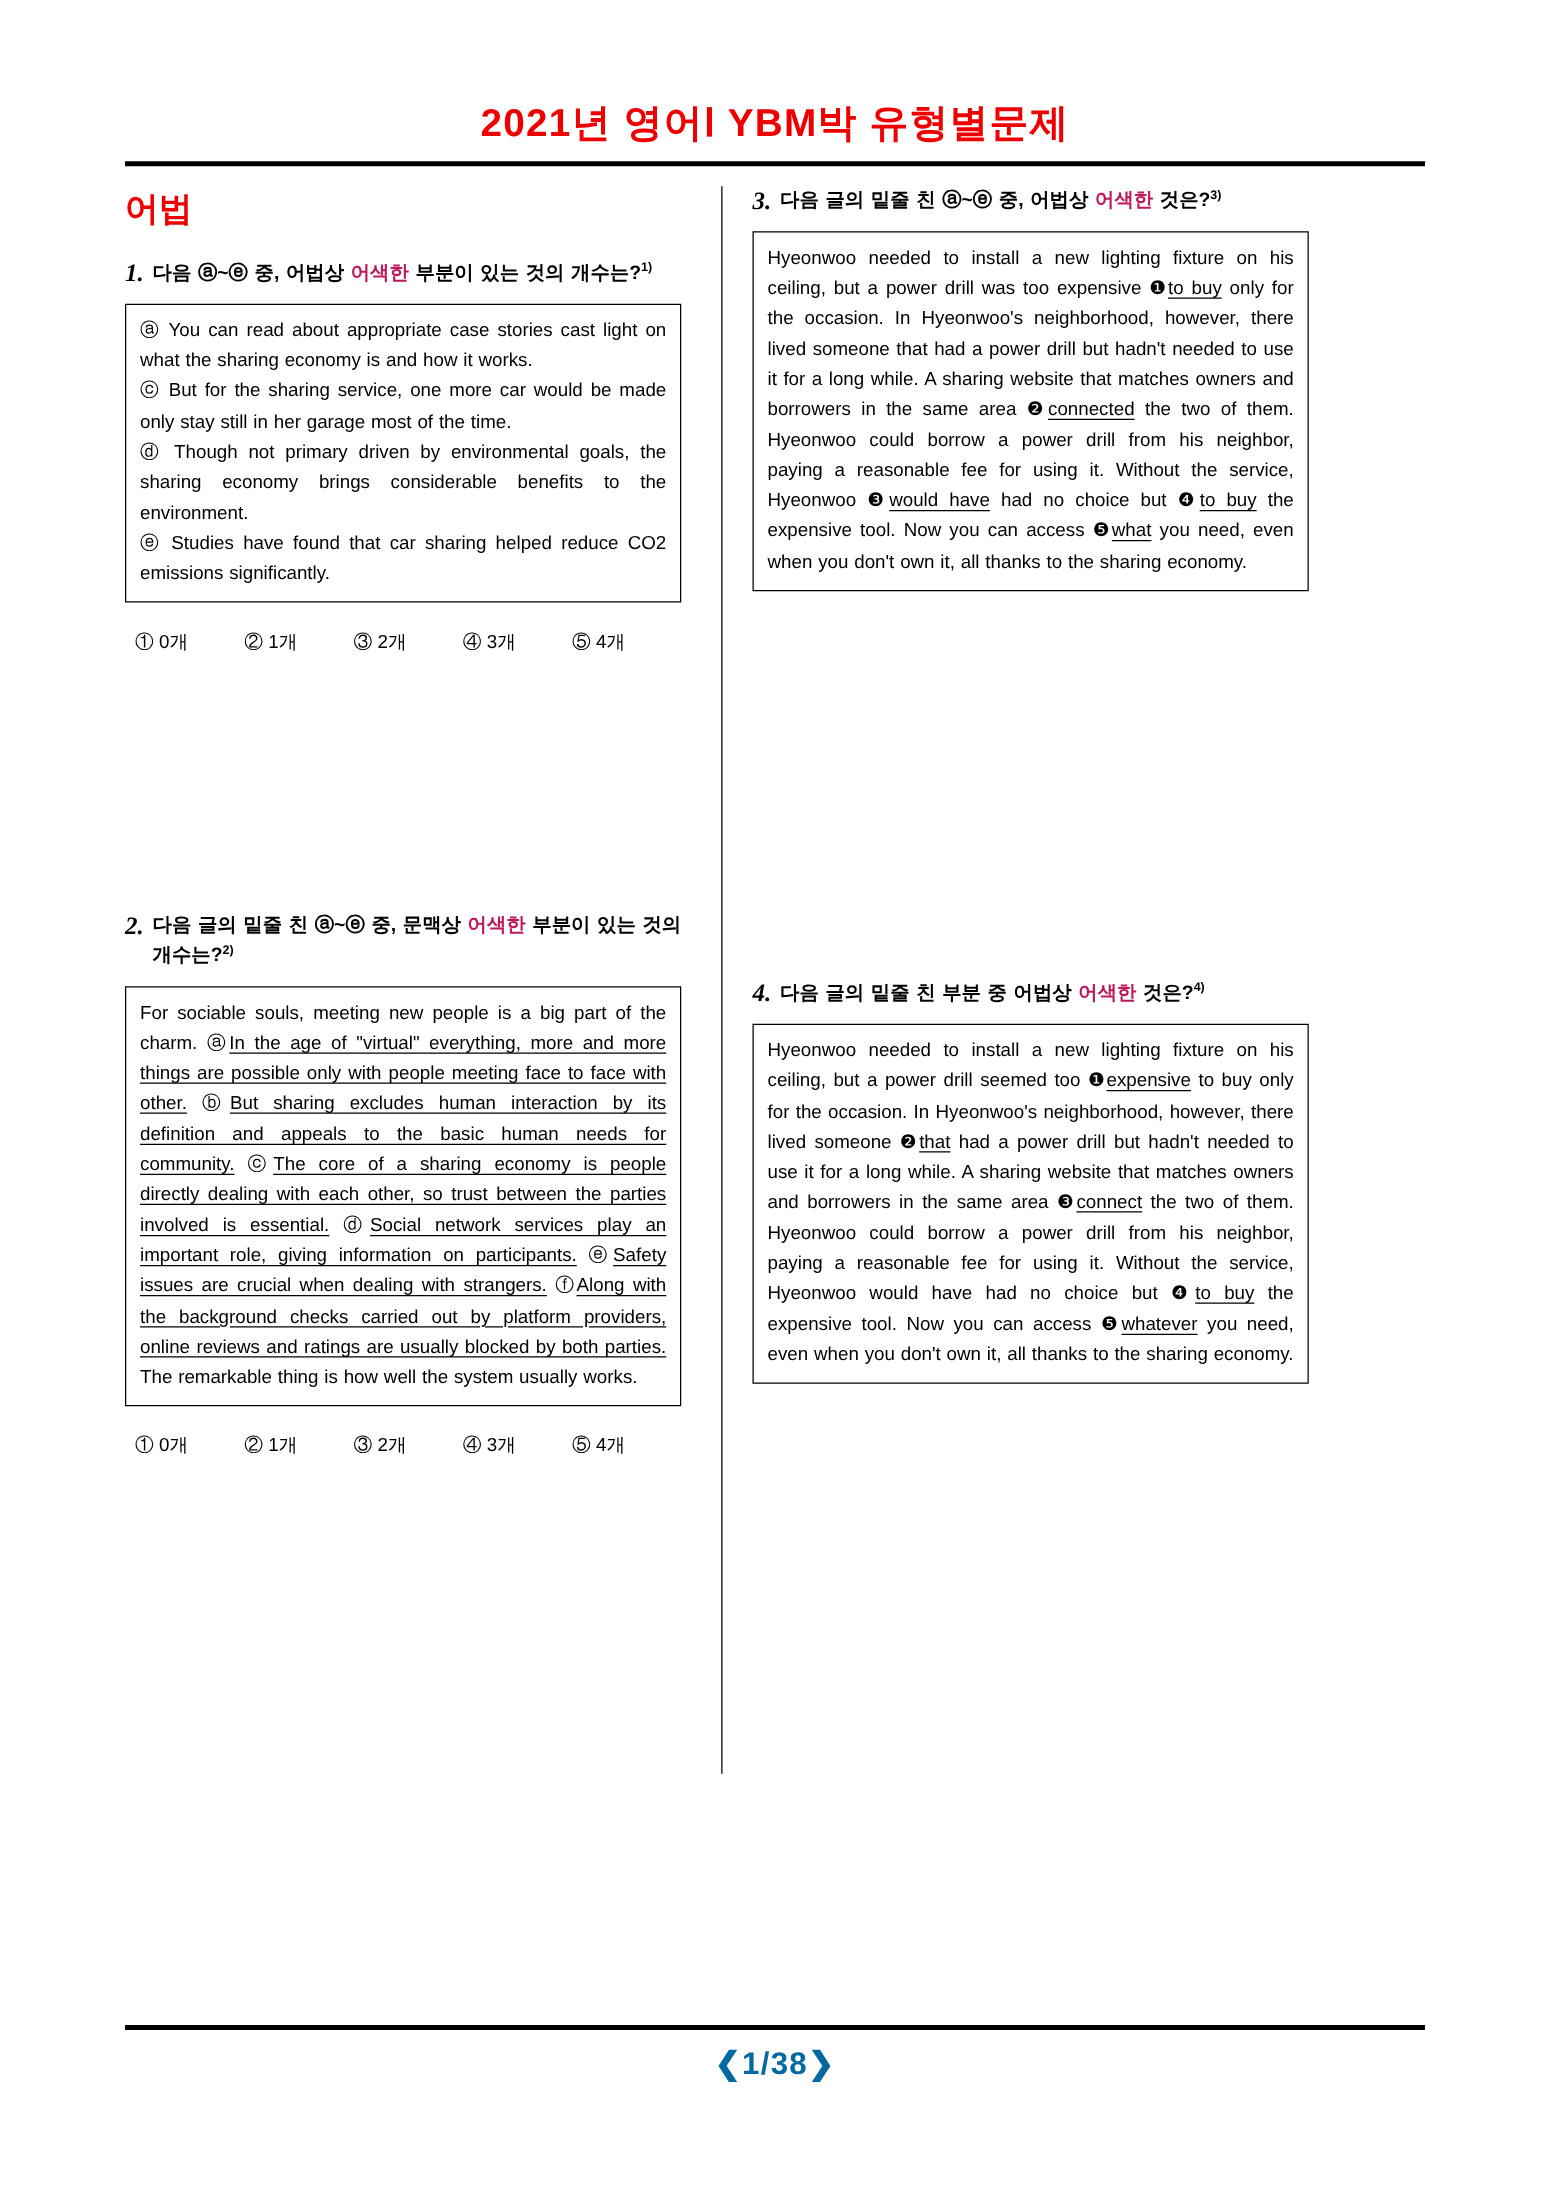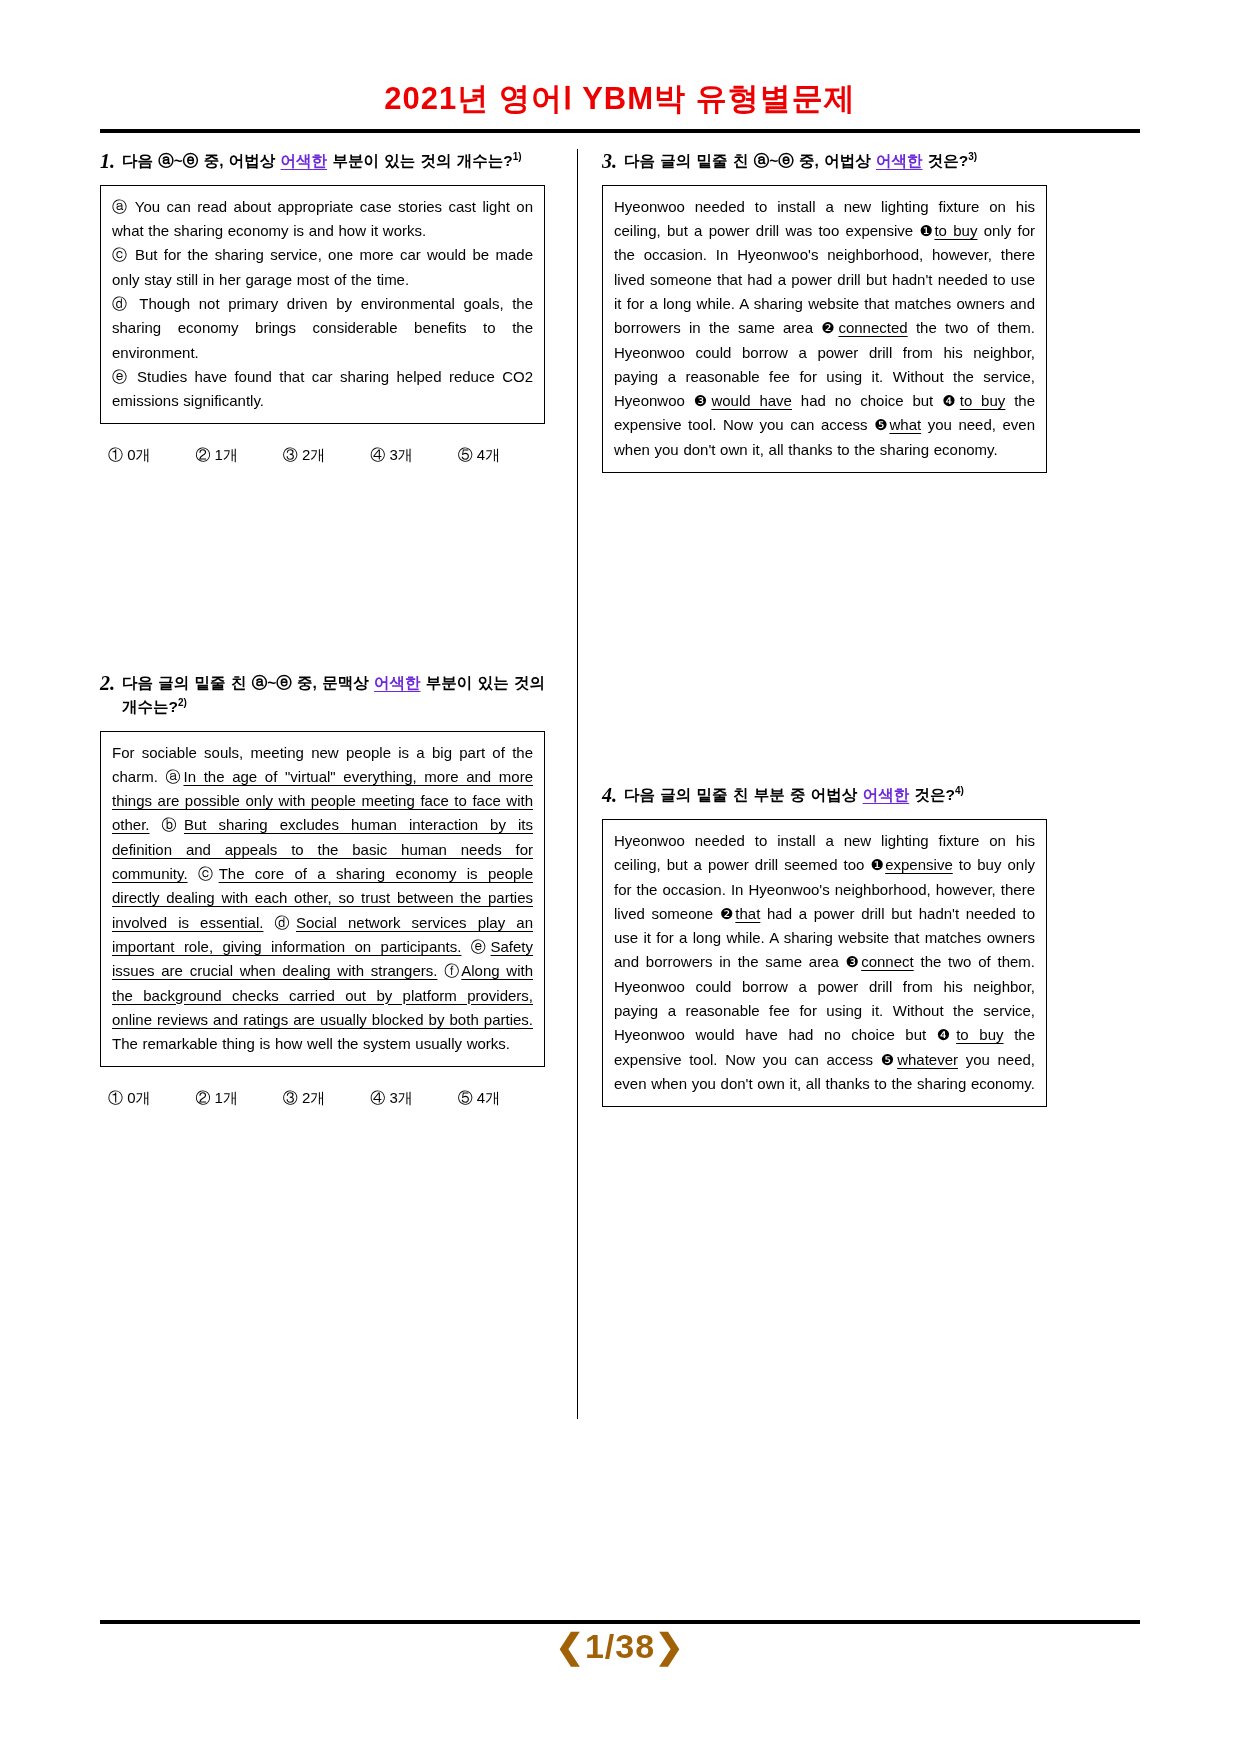--- a/index.html
+++ b/index.html
@@ -92,22 +92,21 @@
     font-family: "Liberation Serif", serif;
     margin-right: 7px;
     line-height: 1.25;
     flex: none;
   }
   .q-text {
     text-align: justify;
     word-spacing: 1px;
   }
   .hl {
-    color: #6d28d9;
-    text-decoration: underline;
+    color: #be185d;
     text-underline-offset: 3px;
   }
   .sup {
     font-size: 10px;
     vertical-align: super;
     font-weight: bold;
   }
 
   
   .passage {
@@ -151,40 +150,41 @@
     right: 100px;
     bottom: 128px;
     border-top: 4px solid #000;
   }
   .footer-page {
     position: absolute;
     left: 0;
     right: 0;
     bottom: 86px;
     text-align: center;
-    color: #a16207;
-    font-weight: bold;
-    font-size: 34px;
+    color: #0369a1;
+    font-weight: bold;
+    font-size: 25px;
     letter-spacing: 1px;
   }
 </style>
 </head>
 <body>
 
 <div class="page">
 
   <div class="doc-header">
     <div class="subtitle">2021년 영어Ⅰ YBM박  유형별문제</div>
   </div>
   <div class="header-rule"></div>
 
   <div class="columns">
 
     <div class="col col-left">
 
+      <div class="section-title">어법</div>
 
       <div class="q">
         <div class="q-head">
           <span class="q-num">1.</span>
           <span class="q-text"><span>다음 ⓐ~ⓔ 중, 어법상 </span><span class="hl">어색한</span><span> 부분이 있는 것의 개수는?</span><span class="sup">1)</span></span>
         </div>
 
         <div class="passage">
           <p><span class="mk">ⓐ</span><span> You can read about appropriate case stories cast light on what the sharing economy is and how it works.</span></p>
           <p><span class="mk">ⓒ</span><span> But for the sharing service, one more car would be made only stay still in her garage most of the time.</span></p>

